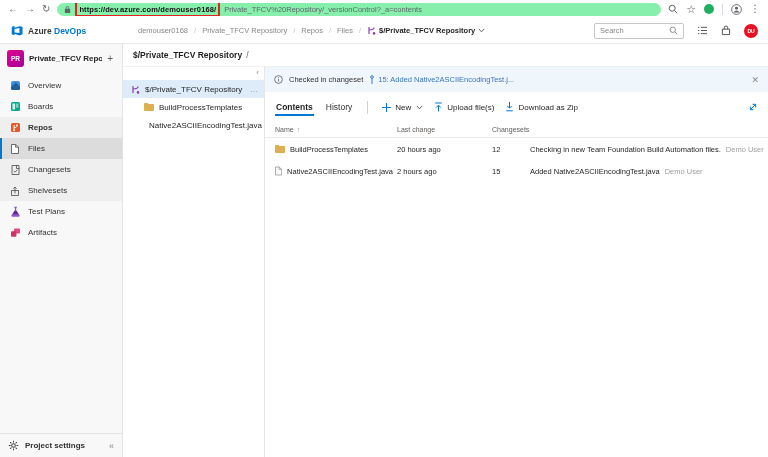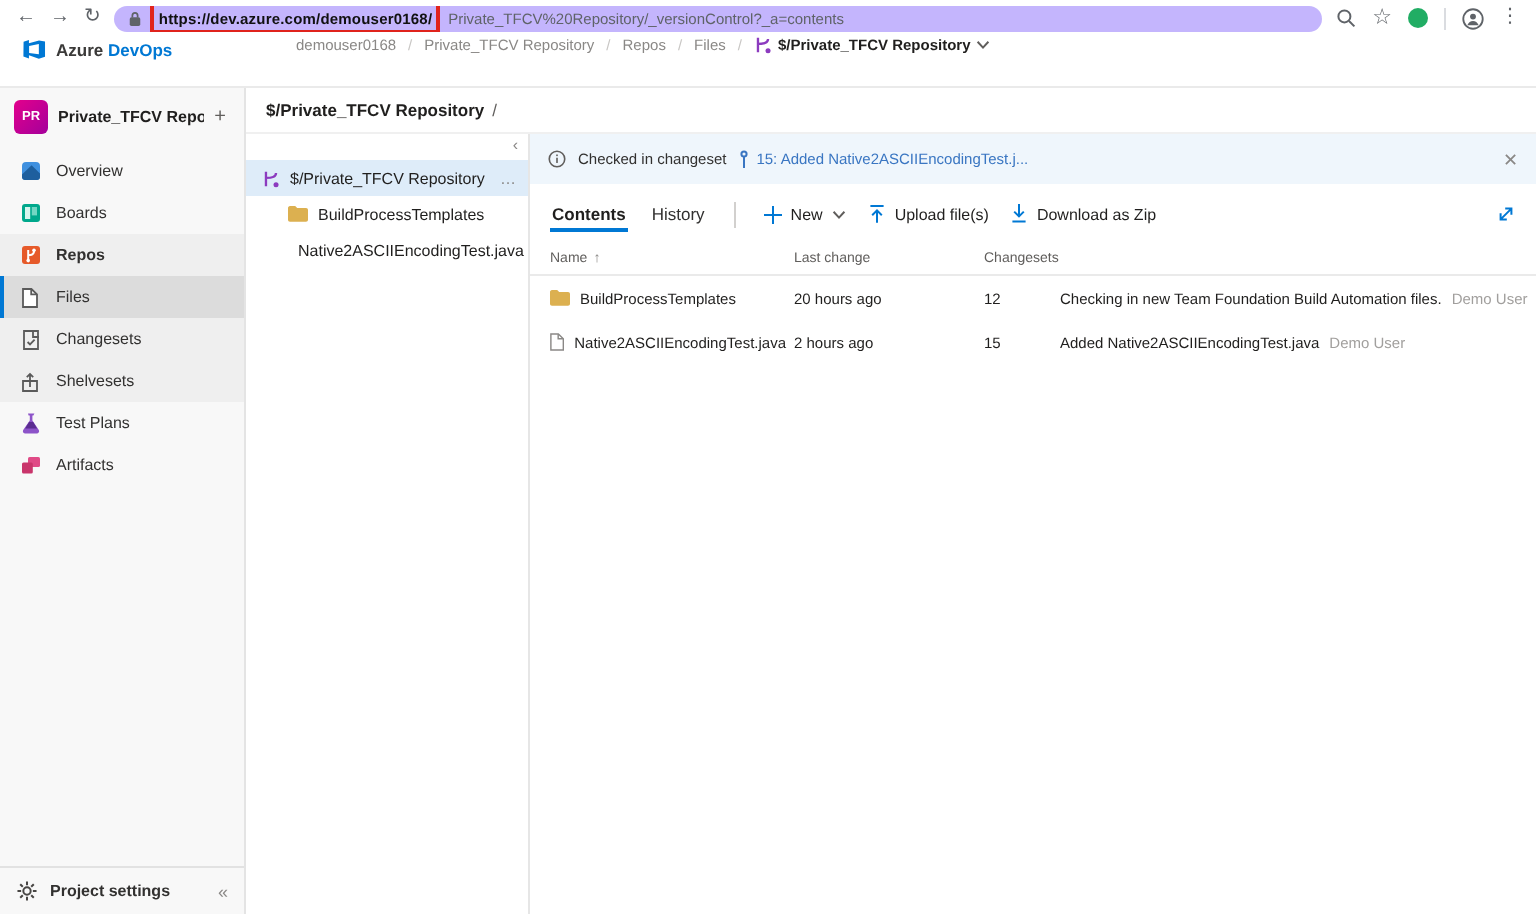--- a/index.html
+++ b/index.html
@@ -3,31 +3,31 @@
 <meta charset="utf-8">
 <style>
   * { margin:0; padding:0; box-sizing:border-box; }
   html,body { width:768px; height:457px; overflow:hidden; background:#fff;
     font-family:"Liberation Sans", sans-serif; -webkit-font-smoothing:antialiased; }
   .wrap { width:768px; height:457px; display:flex; flex-direction:column; }
 
   
   .chrome { height:18px; display:flex; align-items:center; gap:7px; padding:0 8px; background:#fff; flex:0 0 auto; }
   .nav-glyph { color:#5f6368; font-size:10px; line-height:1; cursor:default; }
-  .urlbar { flex:1; height:13px; background:#c4b5fd; border-radius:7px; display:flex; align-items:center;
+  .urlbar { flex:1; height:13px; background:#86efac; border-radius:7px; display:flex; align-items:center;
     padding:0 7px; gap:4px; font-size:7.5px; color:#202124; white-space:nowrap; overflow:hidden; }
   .url-box { display:inline-flex; align-items:center; border:2px solid #e0231c; height:16px; padding:0 2px;
     font-weight:700; color:#111; letter-spacing:.1px; }
   .url-rest { color:#5f6368; overflow:hidden; text-overflow:ellipsis; }
   .chrome-right { display:flex; align-items:center; gap:8px; }
   .ext-dot { width:10px; height:10px; border-radius:50%; background:#21ad64; }
   .chrome-sep { width:1px; height:11px; background:#dadce0; }
 
   
-  .topbar { height:26px; display:flex; align-items:flex-start; padding:0 10px; gap:16px;
+  .topbar { height:26px; display:flex; align-items:center; padding:0 10px; gap:6px;
     border-bottom:1px solid #eaeaea; background:#fff; flex:0 0 auto; }
   .brand { display:flex; align-items:center; gap:5px; width:108px; flex:0 0 auto; }
   .brand-text { font-size:8.5px; font-weight:700; color:#3b3a39; white-space:nowrap; }
   .brand-text .devops { color:#0078d4; }
   .crumbs { display:flex; align-items:center; gap:6px; font-size:7.5px; color:#8a8886; margin-left:14px; white-space:nowrap; }
   .crumb { cursor:default; }
   .crumb-sep { color:#c8c6c4; }
   .crumb-current { display:flex; align-items:center; gap:3px; color:#201f1e; font-weight:700; }
   .topbar-right { margin-left:auto; display:flex; align-items:center; gap:13px; }
   .searchbox { width:90px; height:16px; border:1px solid #c8c6c4; border-radius:2px; background:#fff;
@@ -168,20 +168,42 @@
         <svg width="9" height="9" viewBox="0 0 10 10">
             <path fill="none" stroke="#8c3bbf" stroke-width="1.3" d="M2.2 1v8M2.2 4.4c3.8 0 5.6-1 5.6-2.8"></path>
             <circle cx="7.8" cy="8.2" r="1.4" fill="#8c3bbf"></circle>
           </svg>
         <span>$/Private_TFCV Repository</span>
         <svg width="7" height="5" viewBox="0 0 7 5">
             <path fill="none" stroke="#605e5c" d="M.8.9 3.5 3.8 6.2.9"></path>
           </svg>
       </span>
     </div>
+    <div class="topbar-right">
+      <div class="searchbox">
+        <input type="text" placeholder="Search" style="">
+        <svg width="9" height="9" viewBox="0 0 10 10">
+            <circle cx="4.2" cy="4.2" r="3" stroke="#8a8886" fill="none"></circle>
+            <line x1="6.5" y1="6.5" x2="9.2" y2="9.2" stroke="#8a8886"></line>
+          </svg>
+      </div>
+      <span>
+        <svg width="11" height="9" viewBox="0 0 12 10">
+            <g stroke="#484644">
+              <path d="M1 1.5h1.4M4.2 1.5H11M1 5h1.4M4.2 5H11M1 8.5h1.4M4.2 8.5H11"></path>
+            </g>
+          </svg>
+      </span>
+      <span>
+        <svg width="10" height="11" viewBox="0 0 11 12">
+            <path fill="none" stroke="#484644" d="M1.5 4.5h8v6h-8zM3.6 4.5V3a1.9 1.9 0 0 1 3.8 0v1.5"></path>
+          </svg>
+      </span>
+      <span class="avatar">DU</span>
+    </div>
   </div>
 
   <div class="app">
 
     <div class="sidebar">
       <div class="project-row">
         <span class="project-avatar">PR</span>
         <span class="project-name">Private_TFCV Reposit...</span>
         <span class="proj-plus">+</span>
       </div>

